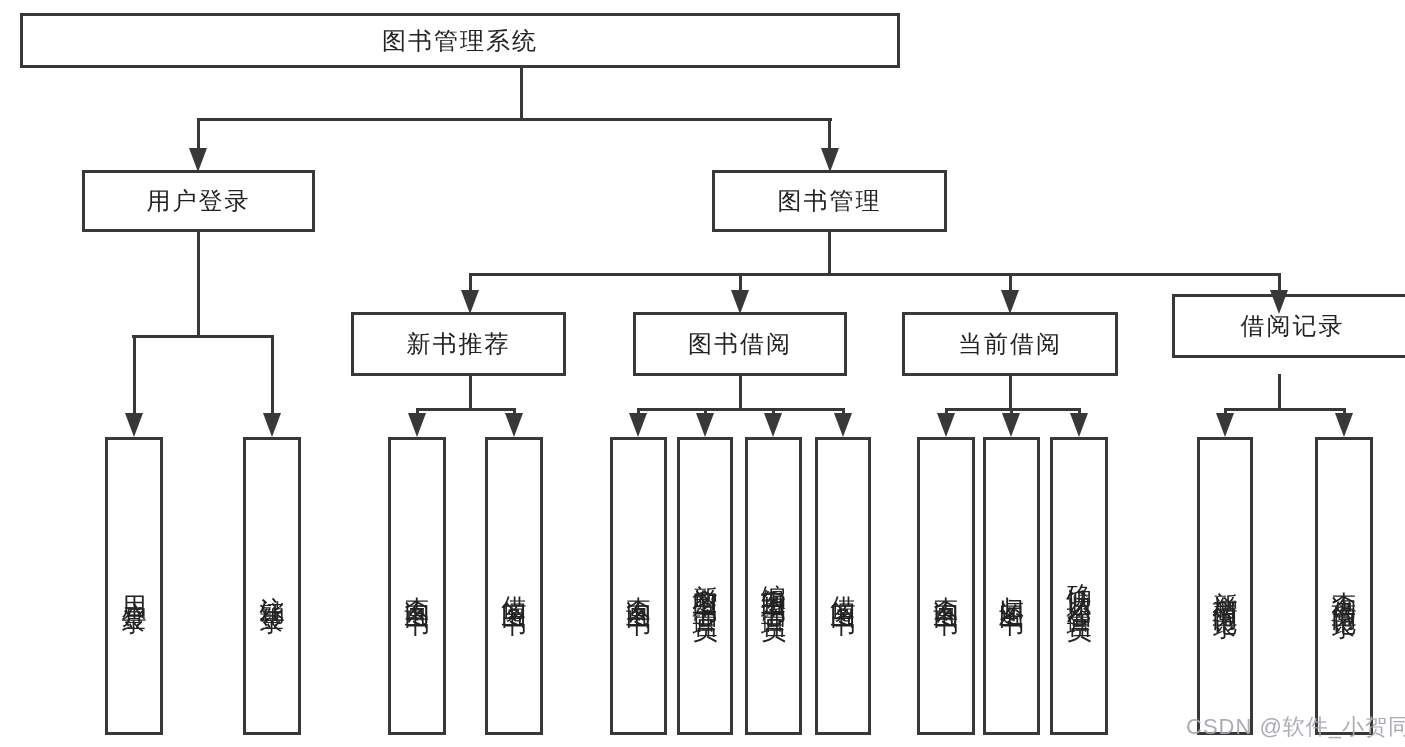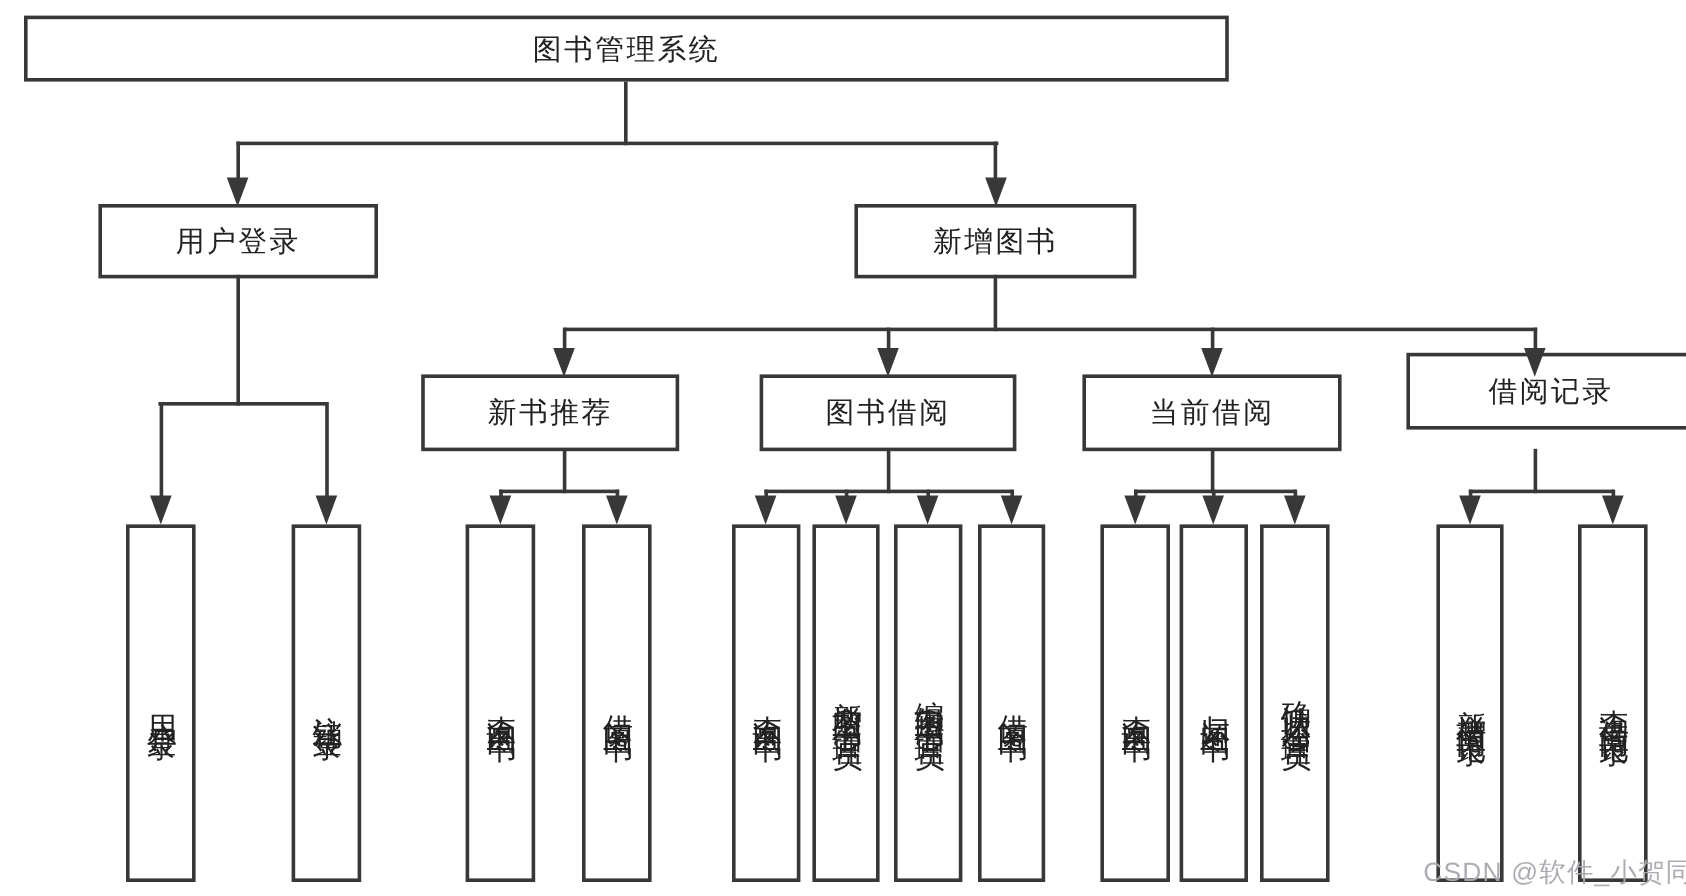--- a/index.html
+++ b/index.html
@@ -24,30 +24,30 @@
   .watermark{
     position:absolute;left:1186px;top:712px;font-size:22px;letter-spacing:1px;
     color:rgba(168,168,175,0.95);white-space:nowrap;z-index:5;
   }
 </style>
 </head>
 <body>
 
 <div class="canvas">
 
-  <div class="box" style="left:20px;top:13px;width:1004px;height:55px">
+  <div class="box" style="left:20px;top:13px;width:880px;height:55px">
     <span class="lbl">图书管理系统</span>
   </div>
 
   <div class="box" style="left:82px;top:170px;width:233px;height:62px">
     <span class="lbl">用户登录</span>
   </div>
 
   <div class="box" style="left:712px;top:170px;width:235px;height:62px">
-    <span class="lbl">新增图书</span>
+    <span class="lbl">图书管理</span>
   </div>
 
   <div class="box" style="left:351px;top:312px;width:215px;height:64px">
     <span class="lbl">新书推荐</span>
   </div>
 
   <div class="box" style="left:633px;top:312px;width:214px;height:64px">
     <span class="lbl">图书借阅</span>
   </div>
 

